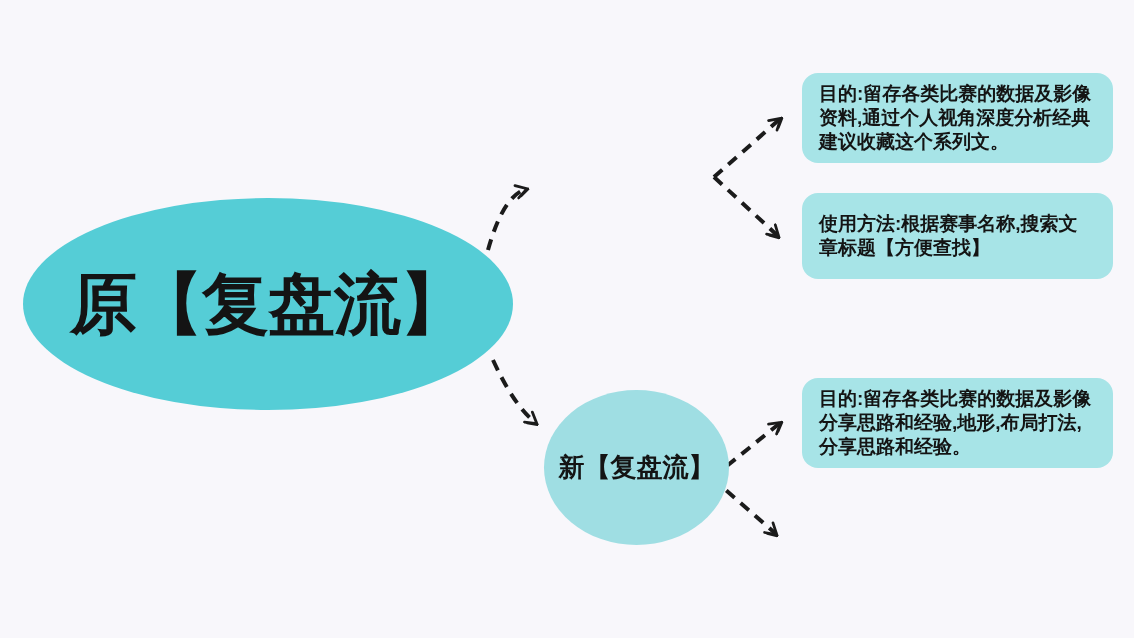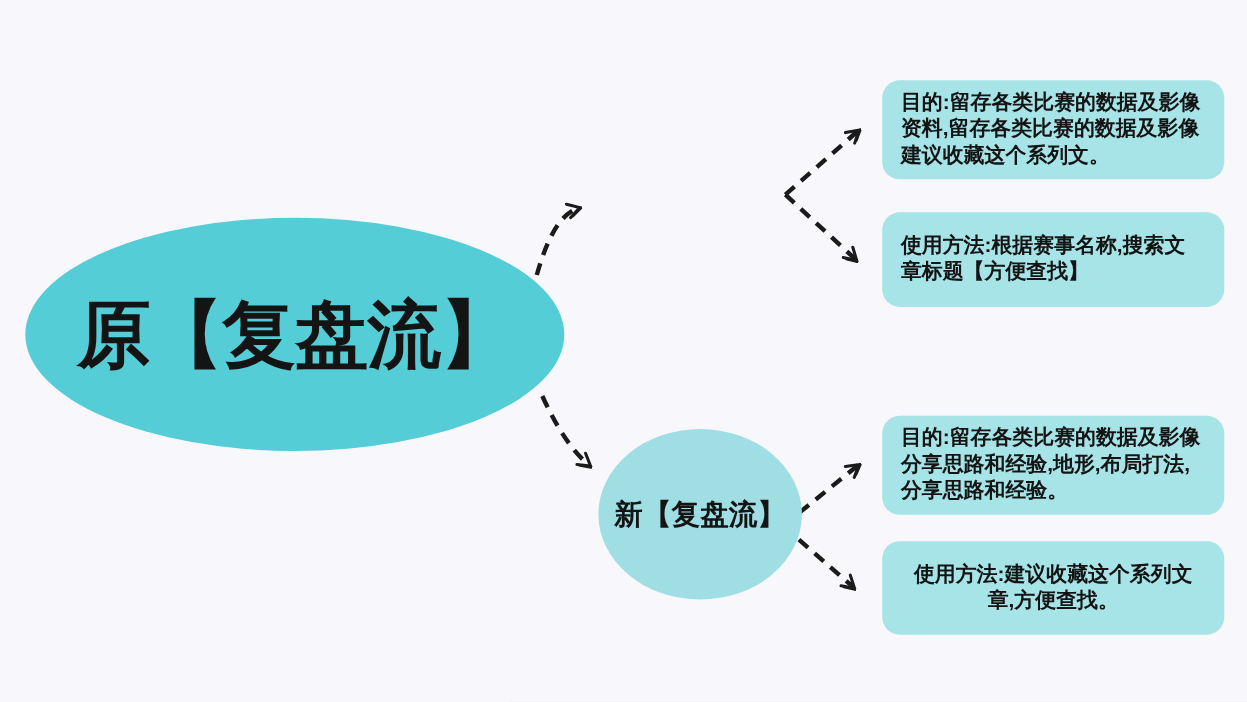--- a/index.html
+++ b/index.html
@@ -68,33 +68,29 @@
     <span>原【复盘流】</span>
   </div>
 
 
   <div class="node sub-circle pos-b">
     <span>新【复盘流】</span>
   </div>
 
   <div class="note n1">
     <div class="ln">目的:留存各类比赛的数据及影像</div>
-    <div class="ln">资料,留存各类比赛的数据及影像</div>
+    <div class="ln">资料,通过个人视角深度分析经典</div>
     <div class="ln">建议收藏这个系列文。</div>
   </div>
 
   <div class="note n2">
     <div class="ln">使用方法:根据赛事名称,搜索文</div>
     <div class="ln">章标题【方便查找】</div>
   </div>
 
   <div class="note n3">
     <div class="ln">目的:留存各类比赛的数据及影像</div>
     <div class="ln">分享思路和经验,地形,布局打法,</div>
     <div class="ln">分享思路和经验。</div>
   </div>
 
-  <div class="note n4">
-    <div class="ln">使用方法:建议收藏这个系列文</div>
-    <div class="ln">章,方便查找。</div>
-  </div>
 
 </div>
 
 </body></html>

